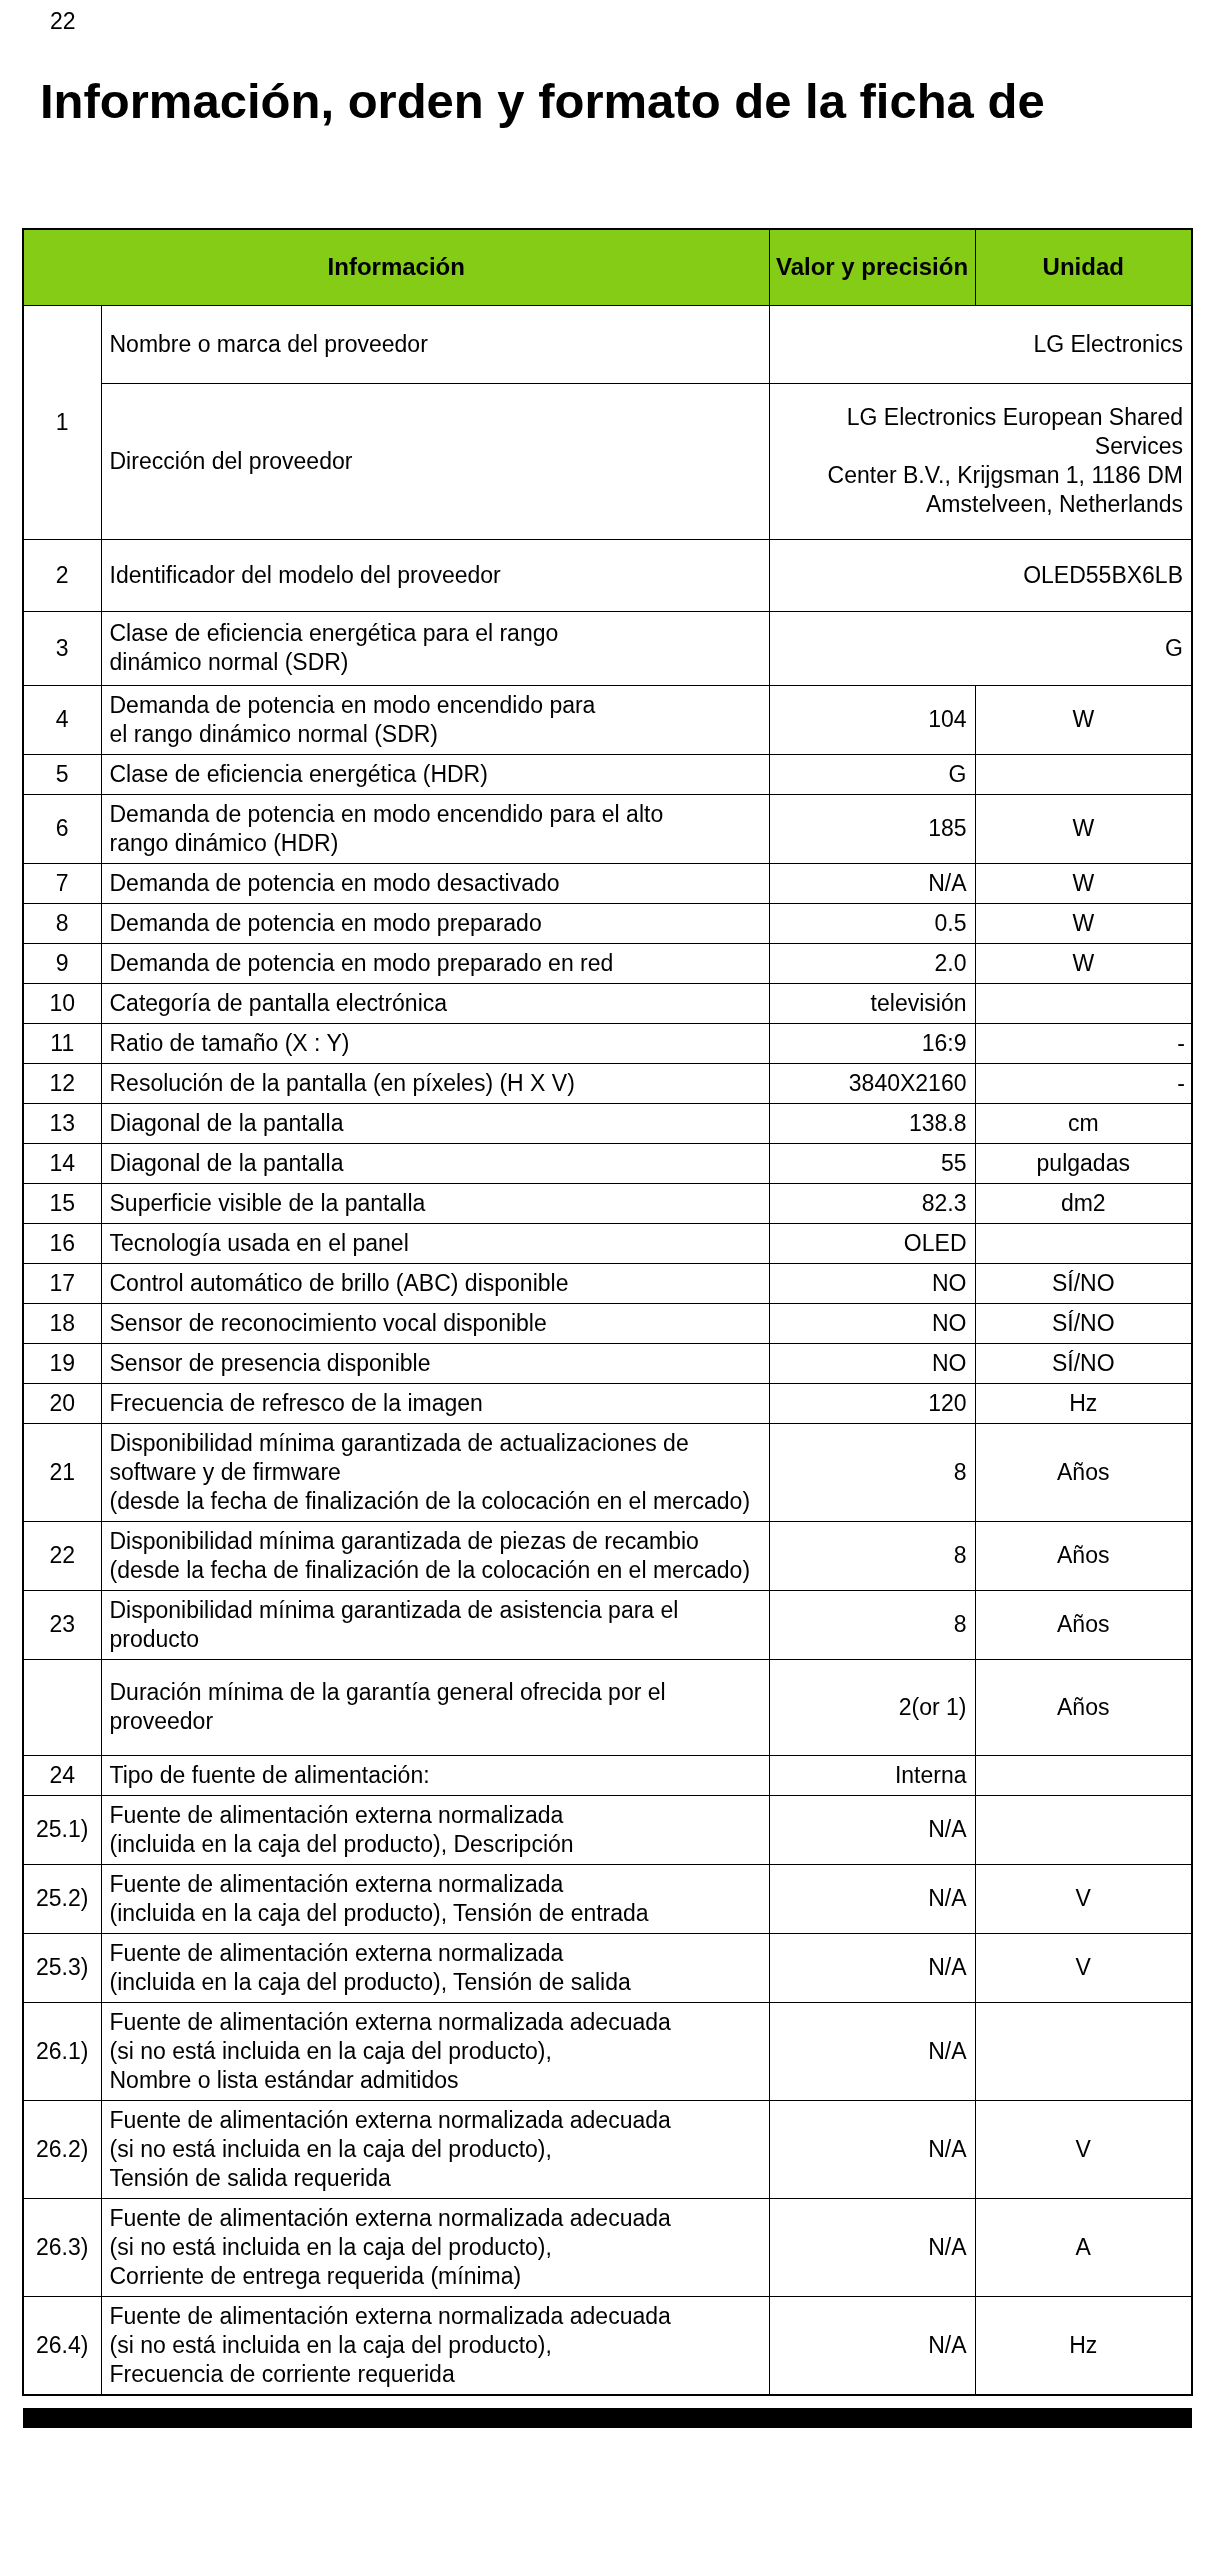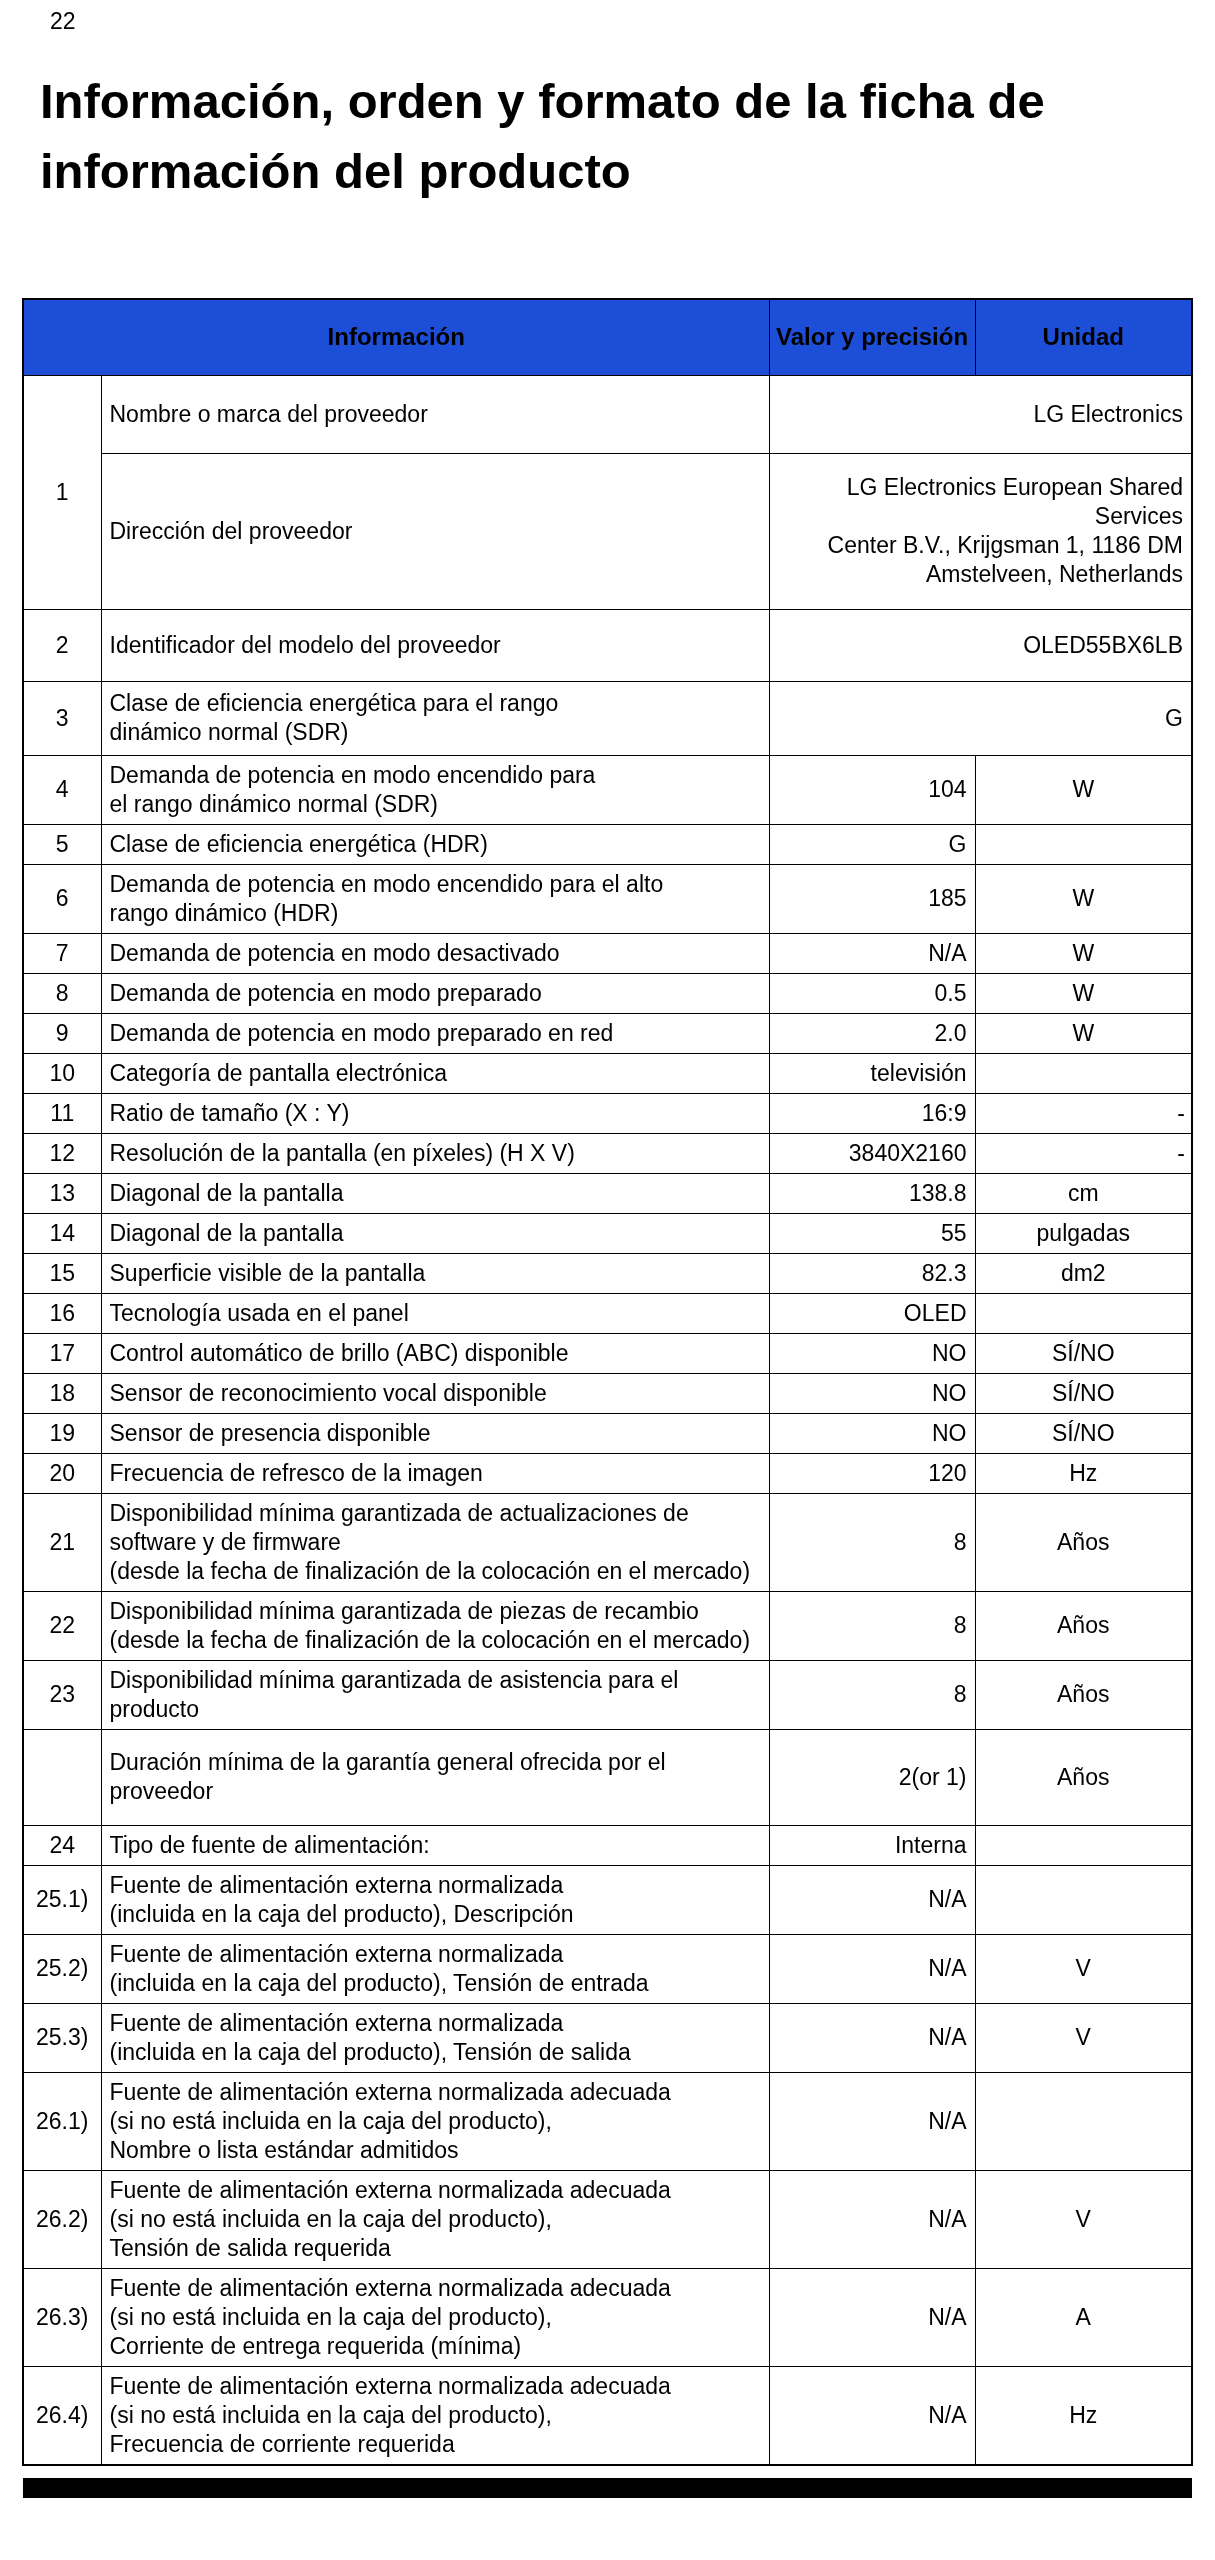--- a/index.html
+++ b/index.html
@@ -40,21 +40,21 @@
   col.c-unit { width: 217px; }
   th, td {
     border: 1px solid #000;
     vertical-align: middle;
   }
   th {
     height: 76px;
     font-size: 24px;
     font-weight: bold;
     text-align: center;
-    background: #1d4ed8;
+    background: #84cc16;
     padding: 19px 4px;
   }
   td {
     font-size: 23px;
     line-height: 29px;
     padding: 5px 8px;
   }
   td.num {
     text-align: center;
     padding: 5px 2px;
@@ -78,21 +78,21 @@
     height: 20px;
     background: #000;
     margin: 12px auto 0;
   }
 </style>
 </head>
 <body>
 
 <div class="page-num">22</div>
 
-<h1 class="title"><span>Información, orden y formato de la ficha de</span><br><span>información del producto</span></h1>
+<h1 class="title"><span>Información, orden y formato de la ficha de</span><br></h1>
 
 <table class="fiche">
   <colgroup>
     <col class="c-num">
       <col class="c-info">
       <col class="c-val">
       <col class="c-unit">
   </colgroup>
   <thead>
     <tr>

